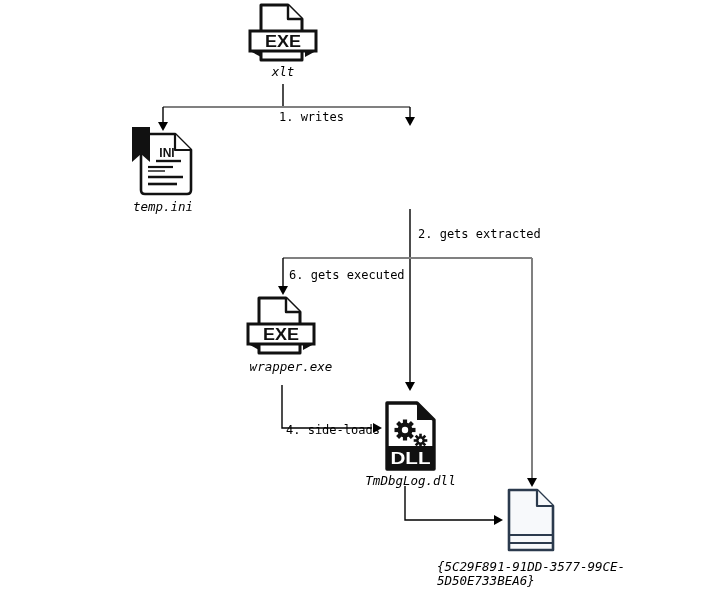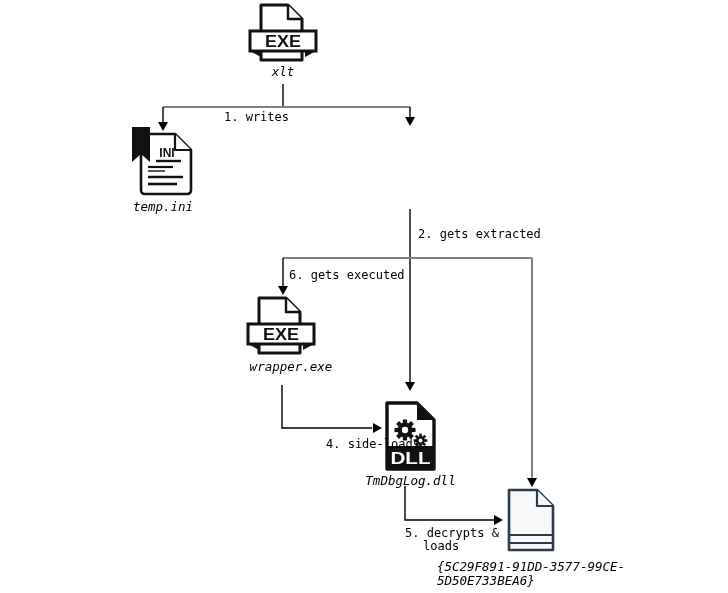--- a/index.html
+++ b/index.html
@@ -23,21 +23,21 @@
     line-height:14px;
   }
   .step-label{
     position:absolute;
     font-size:12px;
     color:#000;
     white-space:nowrap;
     line-height:13px;
   }
   .step-label .indent{padding-left:18px;}
-  .center{text-align:left;}
+  .center{text-align:right;}
   svg text{user-select:none;}
 </style>
 </head>
 <body>
 
 <div class="canvas">
 
   <svg class="wires" width="728" height="593" viewBox="0 0 728 593">
 
     <g>
@@ -161,20 +161,16 @@
       <div>5D50E733BEA6}</div>
     </div>
   </div>
 
   <div class="step-label center" style="left:224px;top:111px;width:120px;">1. writes</div>
 
   <div class="step-label" style="left:418px;top:228px;">2. gets extracted</div>
 
   <div class="step-label" style="left:289px;top:269px;">6. gets executed</div>
 
-  <div class="step-label" style="left:286px;top:438px;margin-left:40px;">4. side-loads</div>
+  <div class="step-label" style="left:286px;top:424px;">4. side-loads</div>
 
-  <div class="step-label" style="left:405px;top:527px;">
-    <div>5. decrypts &amp;</div>
-    <div class="indent">loads</div>
-  </div>
 
 </div>
 
 </body></html>

